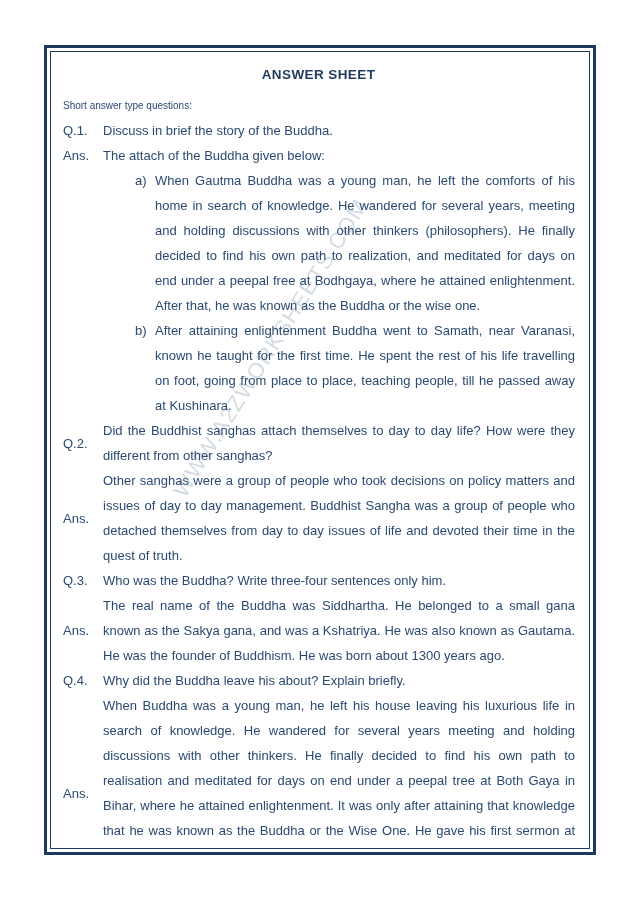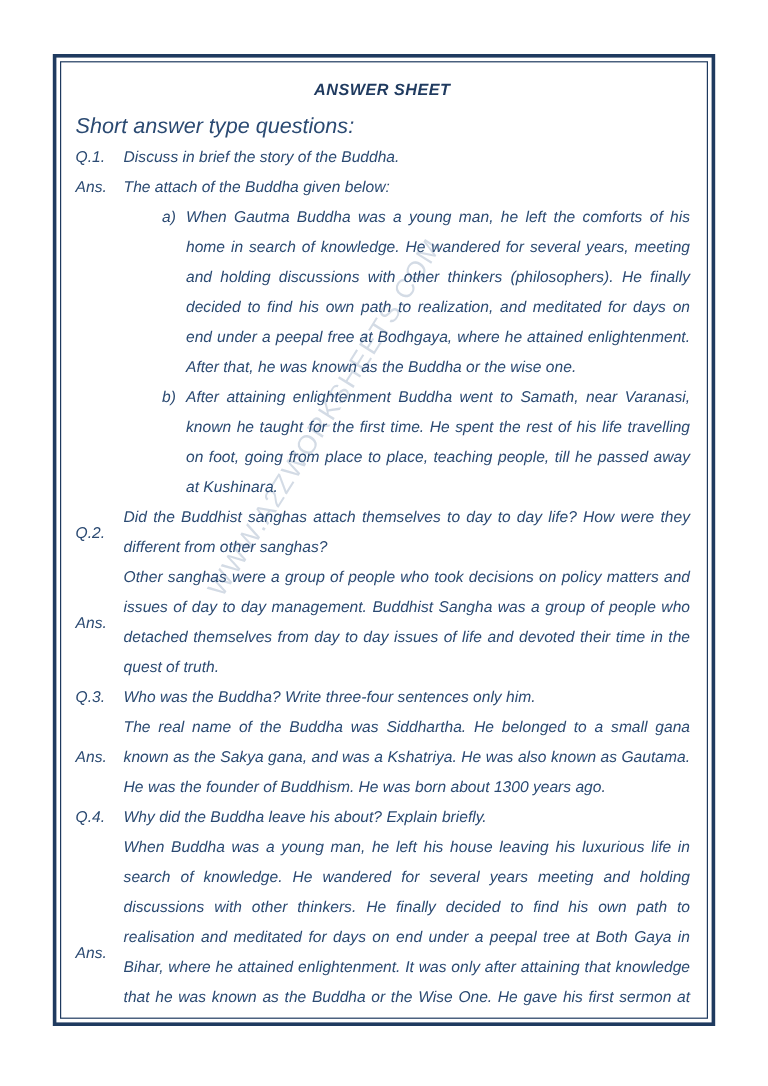--- a/index.html
+++ b/index.html
@@ -58,35 +58,34 @@
     font-size: 22px;
     letter-spacing: 1.2px;
     color: #9fb0c6;
     opacity: 0.45;
   }
 
   #content {
     position: relative;
     z-index: 2;
     padding: 10px 12px 0 9px;
-    font-style: italic;
   }
 
   .doc-title {
     text-align: center;
     font-size: 13.5px;
     font-weight: bold;
     color: #1F3A5F;
     letter-spacing: 0.4px;
     margin: 4px 0 9px 0;
     line-height: 18px;
   }
 
   .intro-line {
-    font-size: 18px;
+    font-size: 10px;
     color: #2b4a72;
     line-height: 25px;
     padding-left: 3px;
   }
 
   .qa-row {
     display: flex;
     align-items: center;
     font-size: 13px;
     color: #2b4a72;

